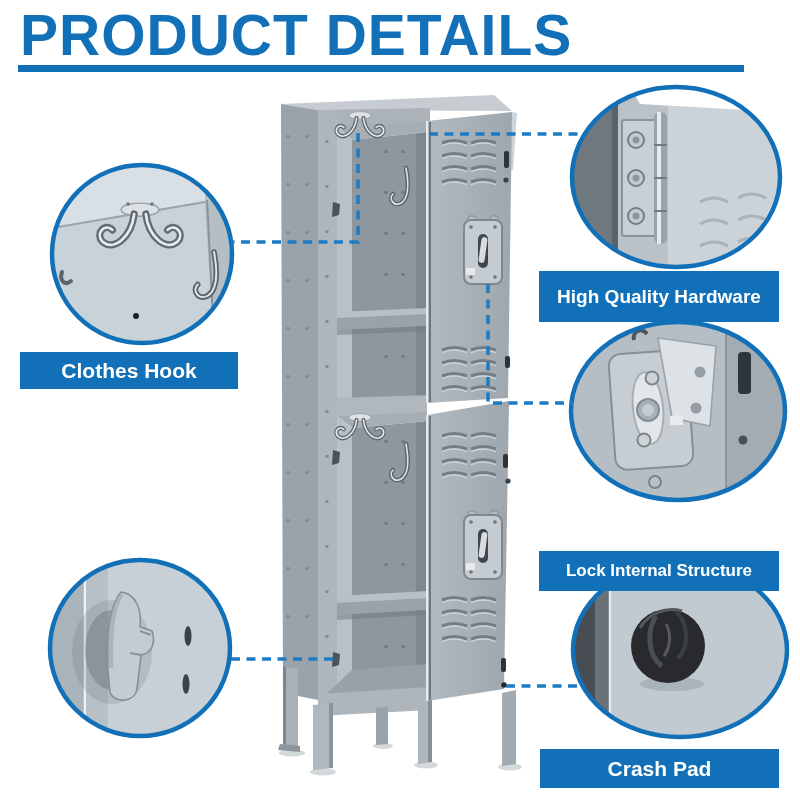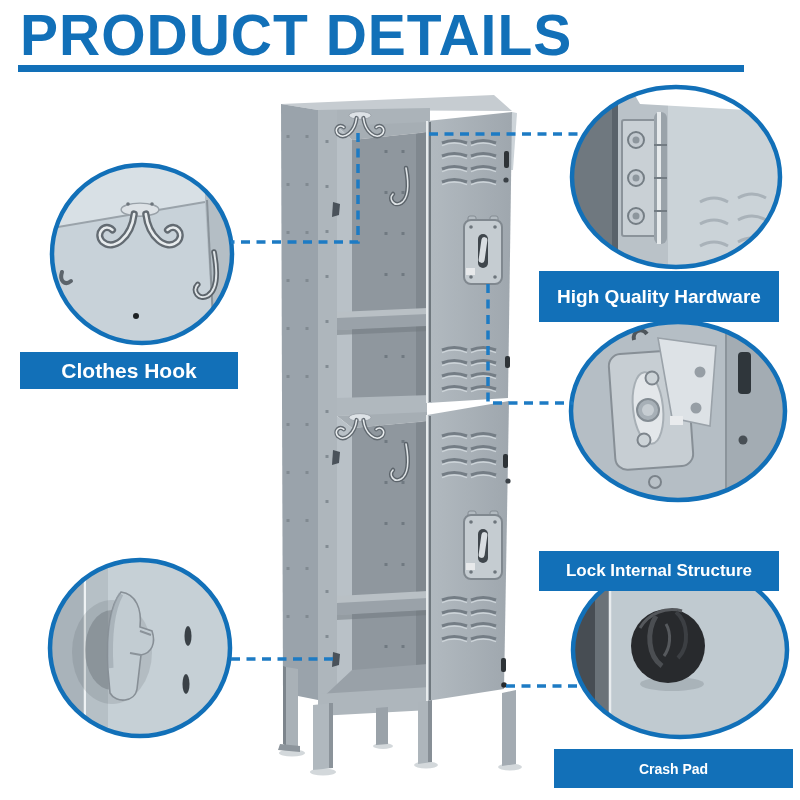--- a/index.html
+++ b/index.html
@@ -9,21 +9,21 @@
   .page-title{position:absolute;left:20px;top:2px;font-size:57px;font-weight:bold;
               color:var(--accent);letter-spacing:1px;white-space:nowrap;}
   .title-underline{position:absolute;left:18px;top:65px;width:726px;height:7px;
               background:var(--accent);}
   .label-bar{position:absolute;background:var(--accent);color:#fff;font-weight:bold;
               display:flex;align-items:center;justify-content:center;white-space:nowrap;}
   #bar-clothes{left:20px;top:352px;width:218px;height:37px;font-size:21px;}
   #bar-lockhook{left:19px;top:744px;width:239px;height:38px;font-size:21px;}
   #bar-hqh{left:539px;top:271px;width:240px;height:51px;font-size:19px;}
   #bar-lis{left:539px;top:510px;width:240px;height:40px;font-size:17px;margin-top:41px;}
-  #bar-crash{left:540px;top:749px;width:239px;height:39px;font-size:14px;margin-left:14px;}
+  #bar-crash{left:540px;top:749px;width:239px;height:39px;font-size:21px;}
   svg.art{position:absolute;left:0;top:0;}
 </style>
 </head>
 <body>
 
 <div class="canvas">
 
   <div class="page-title">PRODUCT DETAILS</div>
   <div class="title-underline"></div>
 

